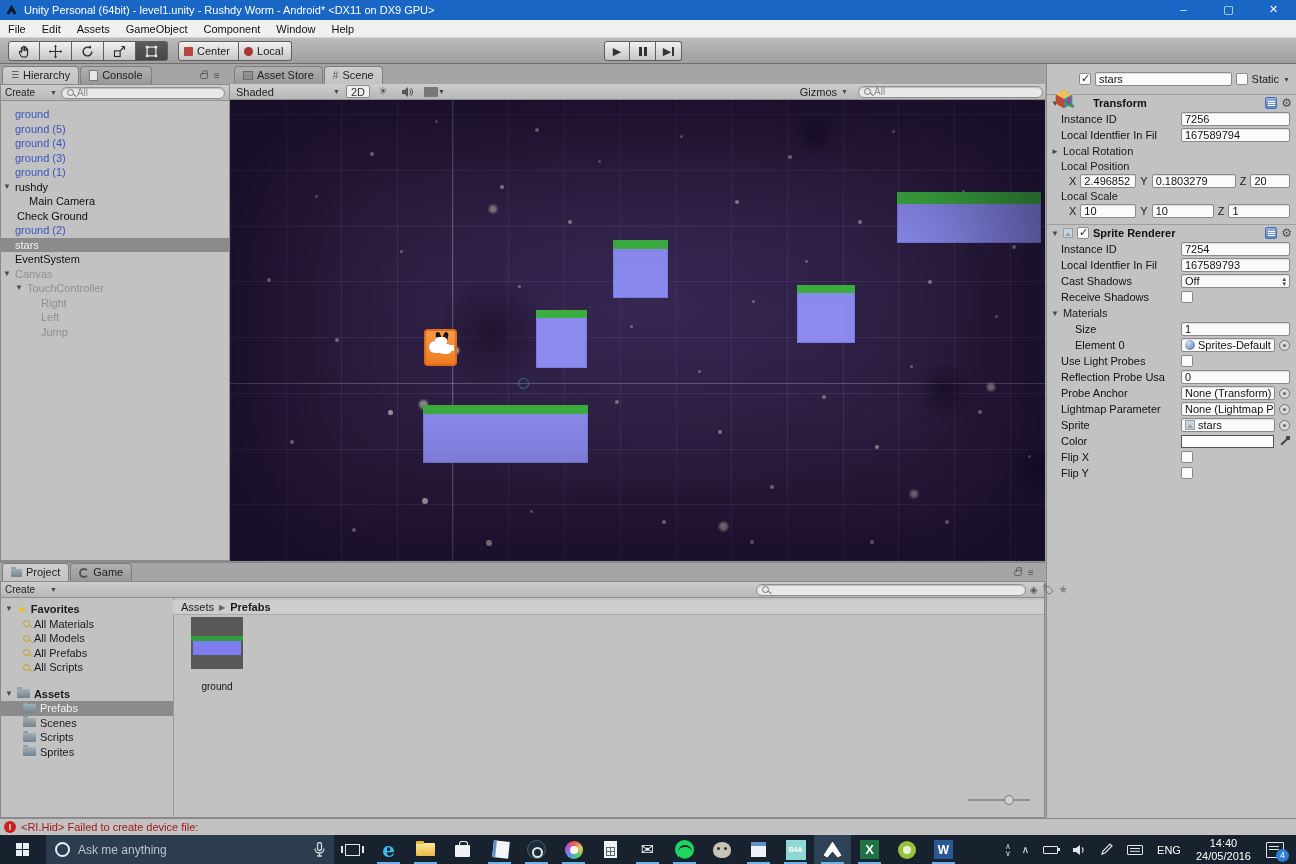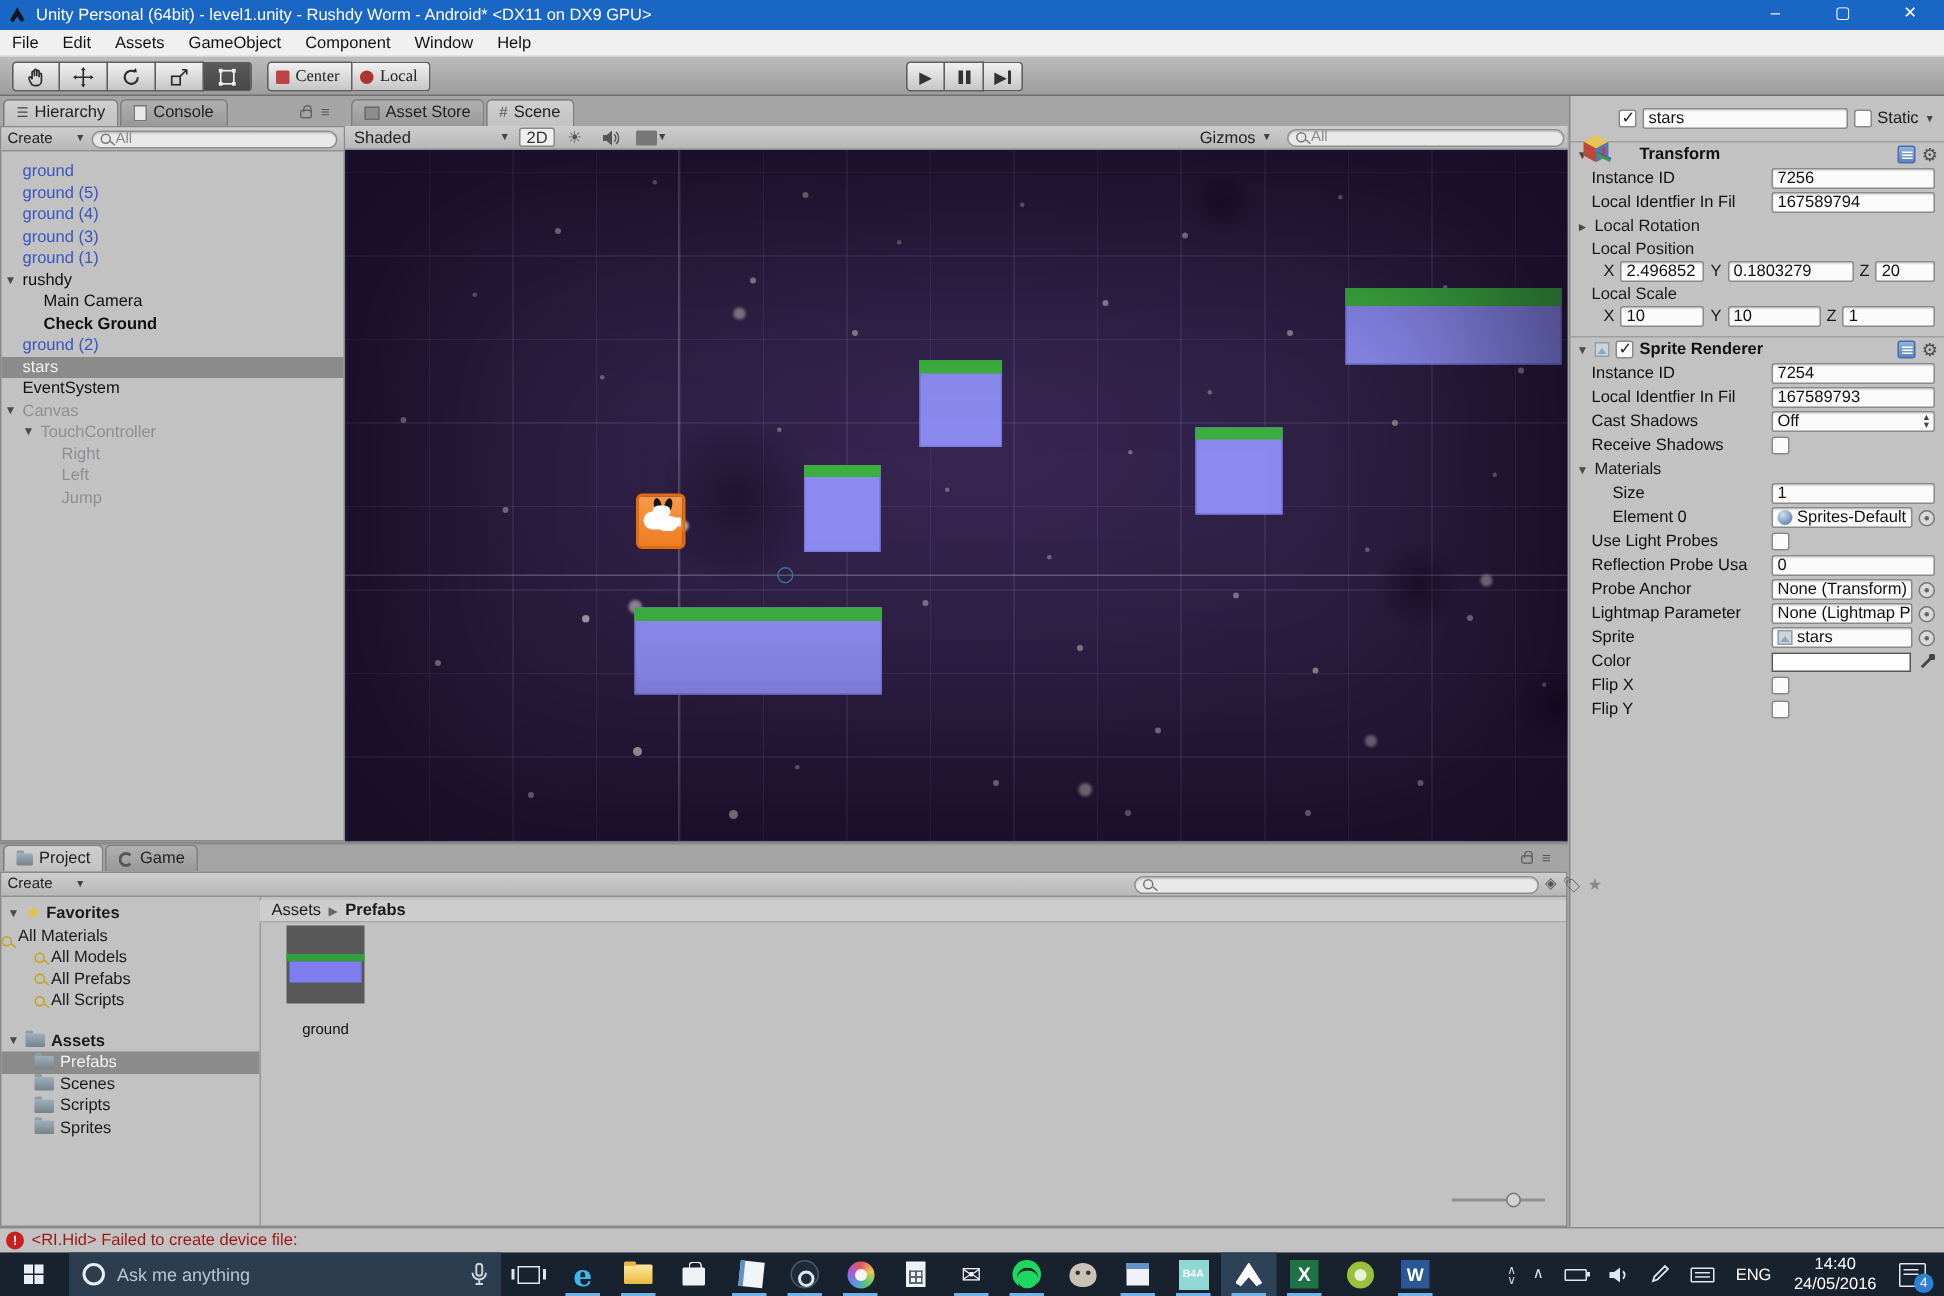--- a/index.html
+++ b/index.html
@@ -16,21 +16,21 @@
 
   
   .utoolbar { position:absolute; left:0; top:38px; width:1296px; height:26px; background:linear-gradient(#bcbcbc,#9d9d9d); border-bottom:1px solid #6f6f6f; }
   .toolgrp { position:absolute; top:3px; display:flex; }
   .toolbtn { width:32px; height:20px; background:linear-gradient(#f1f1f1,#c6c6c6); border:1px solid #5f5f5f; border-left:none; display:flex; align-items:center; justify-content:center; }
   .toolbtn:first-child { border-left:1px solid #5f5f5f; border-radius:3px 0 0 3px; }
   .toolbtn:last-child { border-radius:0 3px 3px 0; }
   .toolbtn.on { background:linear-gradient(#5a5a5a,#474747); }
   .toolbtn svg { width:15px; height:15px; stroke:#2c2c2c; fill:none; stroke-width:1.8; }
   .toolbtn.on svg { stroke:#eee; }
-  .pillbtn { height:20px; background:linear-gradient(#f1f1f1,#c6c6c6); border:1px solid #5f5f5f; border-left:none; display:flex; align-items:center; padding:0 8px 0 5px; gap:4px; color:#222;font-family:Liberation Serif, serif; }
+  .pillbtn { height:20px; background:linear-gradient(#f1f1f1,#c6c6c6); border:1px solid #5f5f5f; border-left:none; display:flex; align-items:center; padding:0 8px 0 5px; gap:4px; color:#222; }
   .pillbtn:first-child { border-left:1px solid #5f5f5f; border-radius:3px 0 0 3px; }
   .pillbtn:last-child { border-radius:0 3px 3px 0; }
   .ddbtn { height:20px; background:linear-gradient(#f1f1f1,#c6c6c6); border:1px solid #5f5f5f; border-radius:3px; display:flex; align-items:center; padding:0 6px; gap:6px; color:#222; }
   .dar { font-size:7px; color:#444; }
   .playbtn { width:26px; height:20px; background:linear-gradient(#f1f1f1,#c6c6c6); border:1px solid #5f5f5f; border-left:none; display:flex; align-items:center; justify-content:center; color:#333; font-size:11px; }
   .playbtn:first-child { border-left:1px solid #5f5f5f; border-radius:3px 0 0 3px; }
   .playbtn:last-child { border-radius:0 3px 3px 0; }
   .pausebars { display:flex; gap:2px; } .pausebars i { width:3px; height:9px; background:#333; }
   .stepwrap { display:flex; align-items:center; } .stepwrap i { width:2px; height:9px; background:#333; margin-left:1px; }
   .cloud { width:20px; height:11px; background:#777; border-radius:6px; position:relative; }
@@ -292,21 +292,21 @@
       </div>
   </div>
   <div id="hierarchy-tree" style="padding-top:6px;">
       <div class="h-row" style="padding-left: 14px;"><span class="lbl prefab">ground</span></div>
       <div class="h-row" style="padding-left: 14px;"><span class="lbl prefab">ground (5)</span></div>
       <div class="h-row" style="padding-left: 14px;"><span class="lbl prefab">ground (4)</span></div>
       <div class="h-row" style="padding-left: 14px;"><span class="lbl prefab">ground (3)</span></div>
       <div class="h-row" style="padding-left: 14px;"><span class="lbl prefab">ground (1)</span></div>
       <div class="h-row" style="padding-left: 14px;"><span class="tri" style="left: 2px;">▼</span><span class="lbl normal">rushdy</span></div>
       <div class="h-row" style="padding-left: 28px;"><span class="lbl normal">Main Camera</span></div>
-      <div class="h-row" style="padding-left: 28px; font-weight: bold;"><span class="lbl normal">Check Ground</span></div>
+      <div class="h-row" style="padding-left: 16px;"><span class="lbl normal">Check Ground</span></div>
       <div class="h-row" style="padding-left: 14px;"><span class="lbl prefab">ground (2)</span></div>
       <div class="h-row sel" style="padding-left: 14px;"><span class="lbl normal">stars</span></div>
       <div class="h-row" style="padding-left: 14px;"><span class="lbl normal">EventSystem</span></div>
       <div class="h-row" style="padding-left: 14px;"><span class="tri" style="left: 2px;">▼</span><span class="lbl inactive">Canvas</span></div>
       <div class="h-row" style="padding-left: 26px;"><span class="tri" style="left: 14px;">▼</span><span class="lbl inactive">TouchController</span></div>
       <div class="h-row" style="padding-left: 40px;"><span class="lbl inactive">Right</span></div>
       <div class="h-row" style="padding-left: 40px;"><span class="lbl inactive">Left</span></div>
       <div class="h-row" style="padding-left: 40px;"><span class="lbl inactive">Jump</span></div>
     </div>
 </div>
@@ -614,21 +614,21 @@
     <span style="color:#555;font-size:10px;">◈</span>
     <span style="color:#555;font-size:10px;">🏷</span>
     <span style="color:#888;font-size:11px;">★</span>
   </div>
   <div id="project-tree" style="padding-top:4px; width:172px;">
       <div class="p-row" style="padding-left: 4px;">
         <span class="tri8">▼</span>
         <span class="star-ic">★</span>
         <b>Favorites</b>
       </div>
-      <div class="p-row" style=" align-items: flex-end;">
+      <div class="p-row" style="padding-left: 22px;">
         <span class="magy"></span>
         <span>All Materials</span>
       </div>
       <div class="p-row" style="padding-left: 22px;">
         <span class="magy"></span>
         <span>All Models</span>
       </div>
       <div class="p-row" style="padding-left: 22px;">
         <span class="magy"></span>
         <span>All Prefabs</span>

